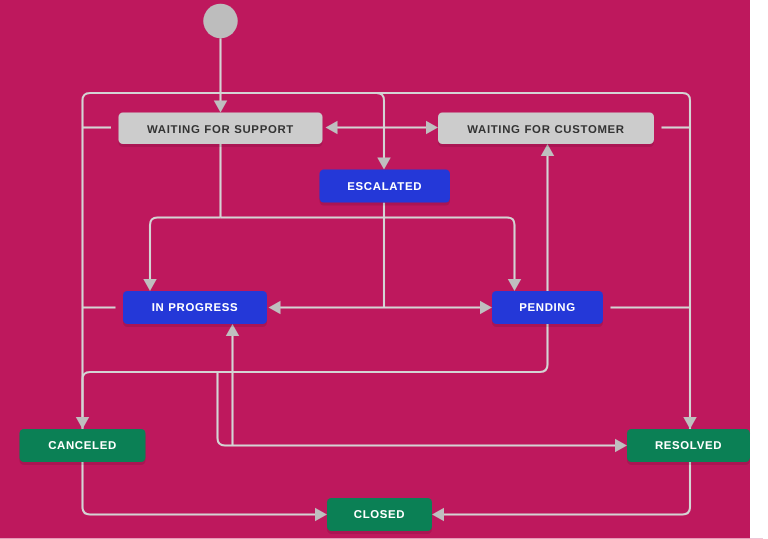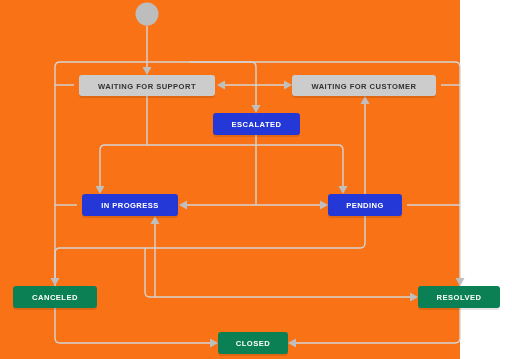--- a/index.html
+++ b/index.html
@@ -9,23 +9,23 @@
     background: #ffffff;
   }
   body {
     width: 512px;
     height: 359px;
     font-family: "Liberation Sans", sans-serif;
     overflow: hidden;
   }
   #diagram-root {
     position: relative;
-    width: 460px;
+    width: 500px;
     height: 359px;
-    background: #f97316;
+    background: #be185d;
   }
   #workflow-svg {
     position: absolute;
     top: 0;
     left: 0;
     width: 512px;
     height: 359px;
   }
   .conn {
     fill: none;

